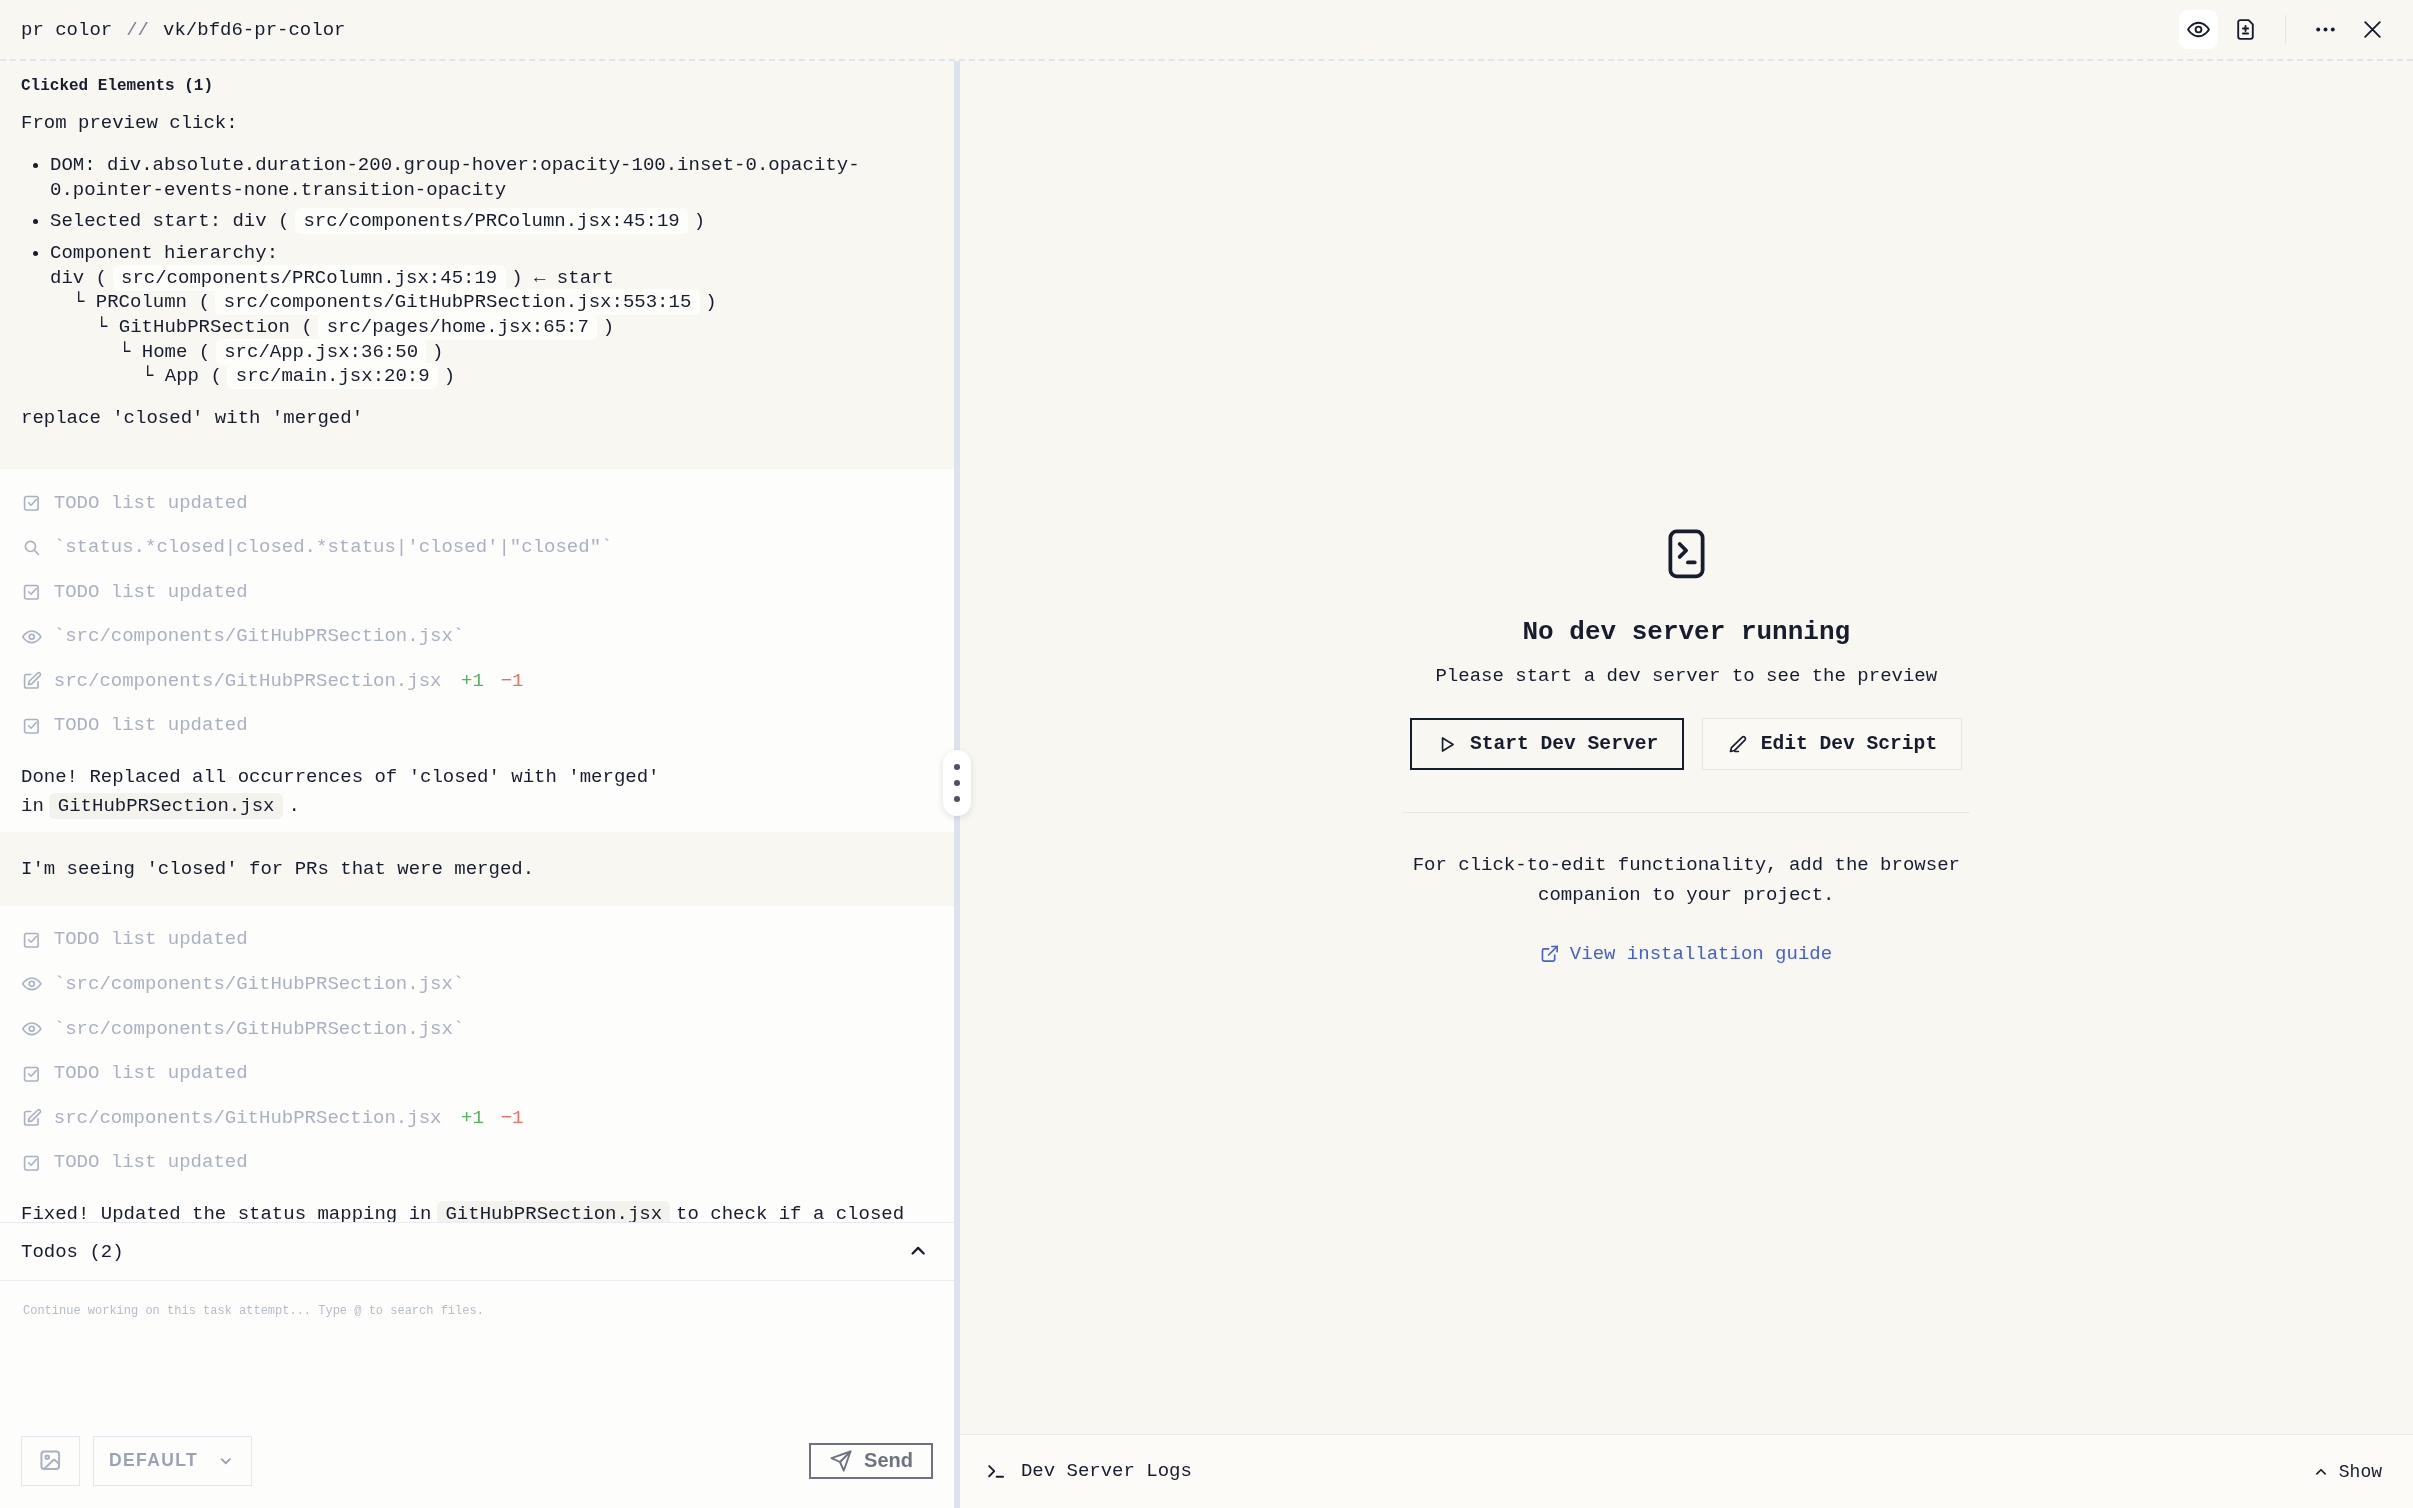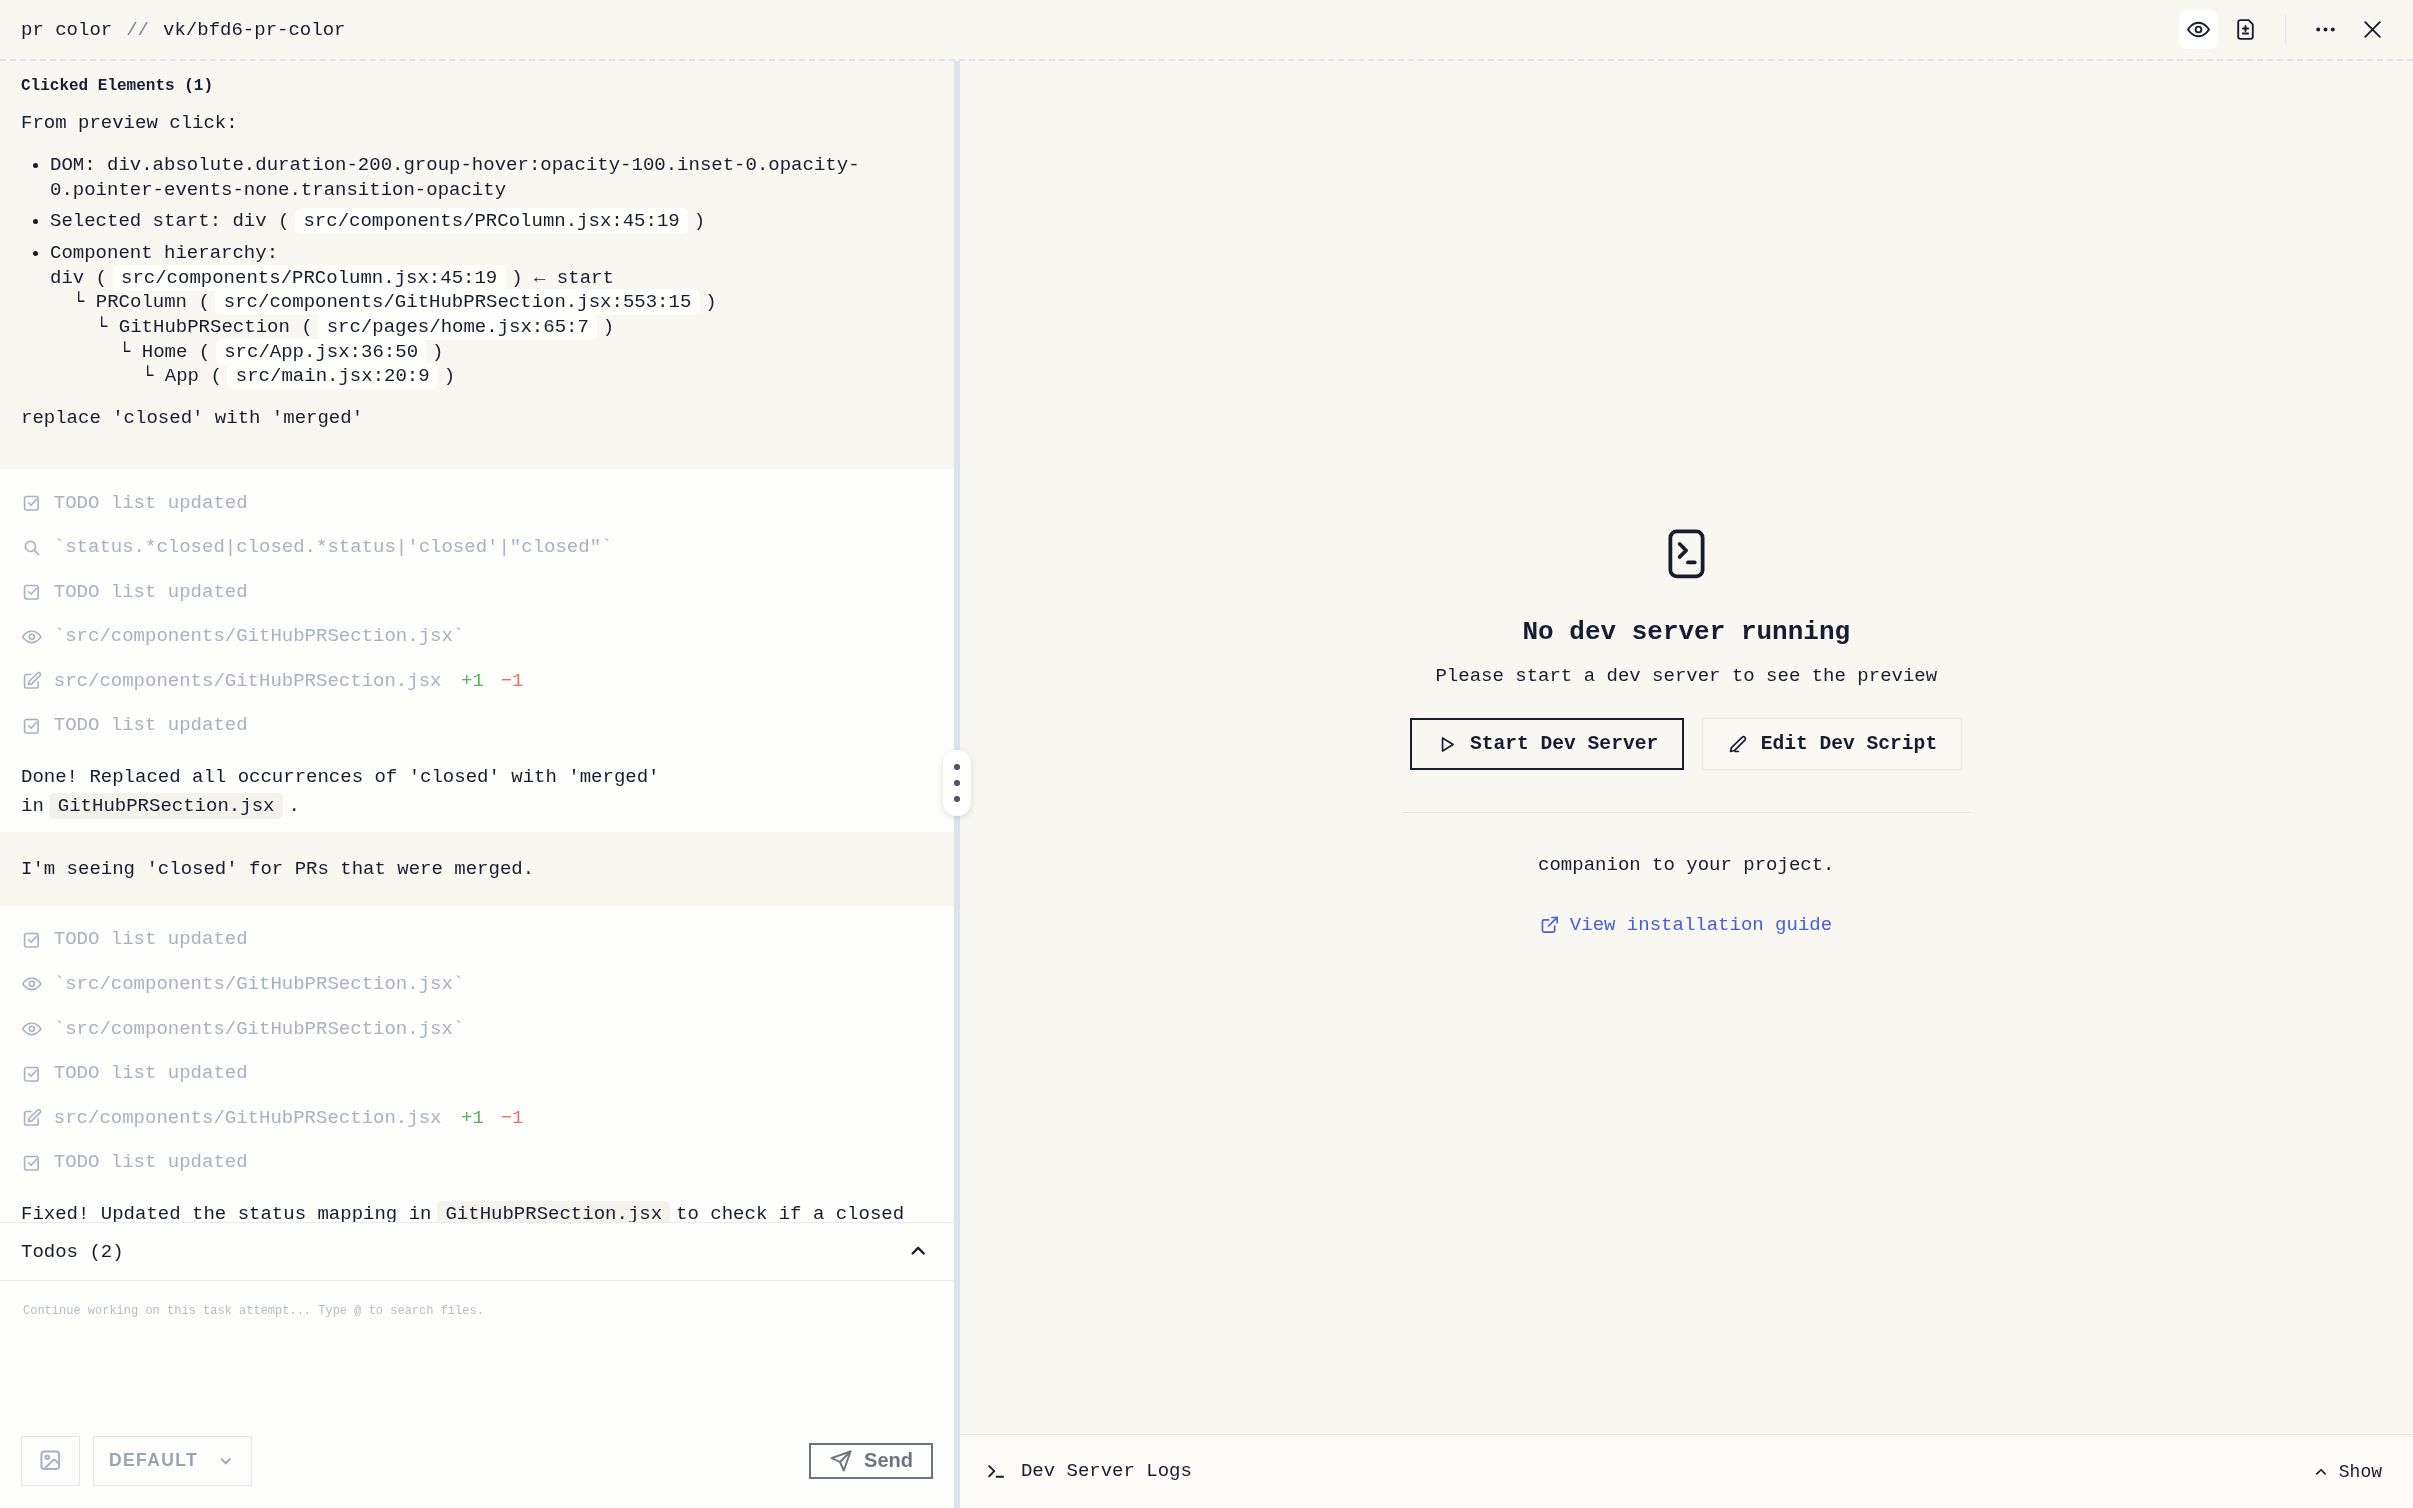--- a/index.html
+++ b/index.html
@@ -396,20 +396,21 @@
               <svg viewBox="0 0 24 24" fill="none" stroke="currentColor" stroke-width="1.9" stroke-linecap="round" stroke-linejoin="round">
                   <path d="M17.5 3.5a2.3 2.3 0 0 1 3.2 3.2L8.5 18.9 4 20l1.1-4.5z"></path>
                   <path d="M9 20h4"></path>
                 </svg>
             </span>
             <span>Edit Dev Script</span>
           </button>
         </div>
         <div class="pv-hr"></div>
         <div class="companion">
+          <div>For click-to-edit functionality, add the browser</div>
           <div>companion to your project.</div>
         </div>
         <button class="guide">
           <span>
             <svg viewBox="0 0 24 24" fill="none" stroke="currentColor" stroke-width="2" stroke-linecap="round" stroke-linejoin="round">
                 <path d="M18 13.5V19a2 2 0 0 1-2 2H5a2 2 0 0 1-2-2V8a2 2 0 0 1 2-2h5.5"></path>
                 <path d="M14.5 3H21v6.5"></path>
                 <path d="M10.5 13.5L21 3"></path>
               </svg>
           </span>

